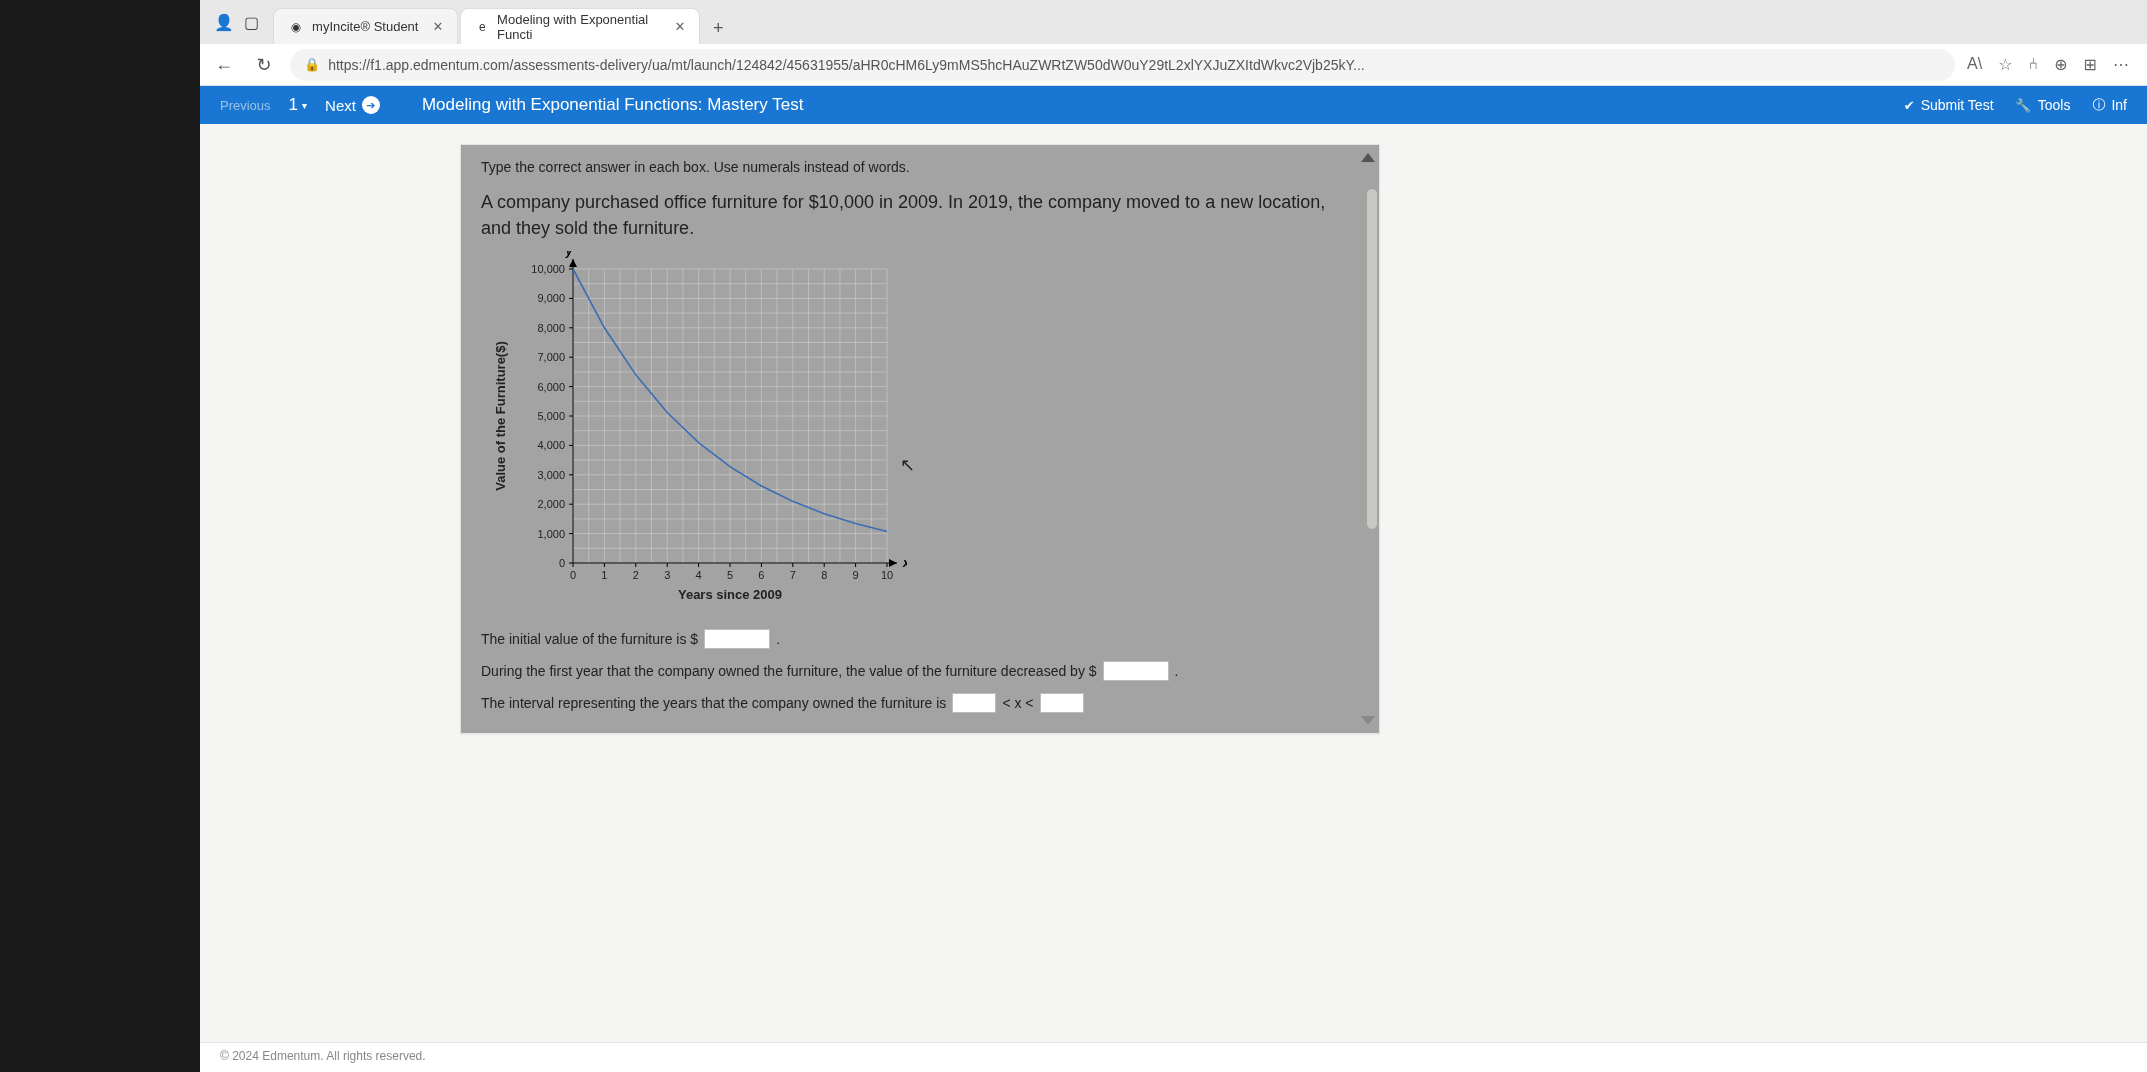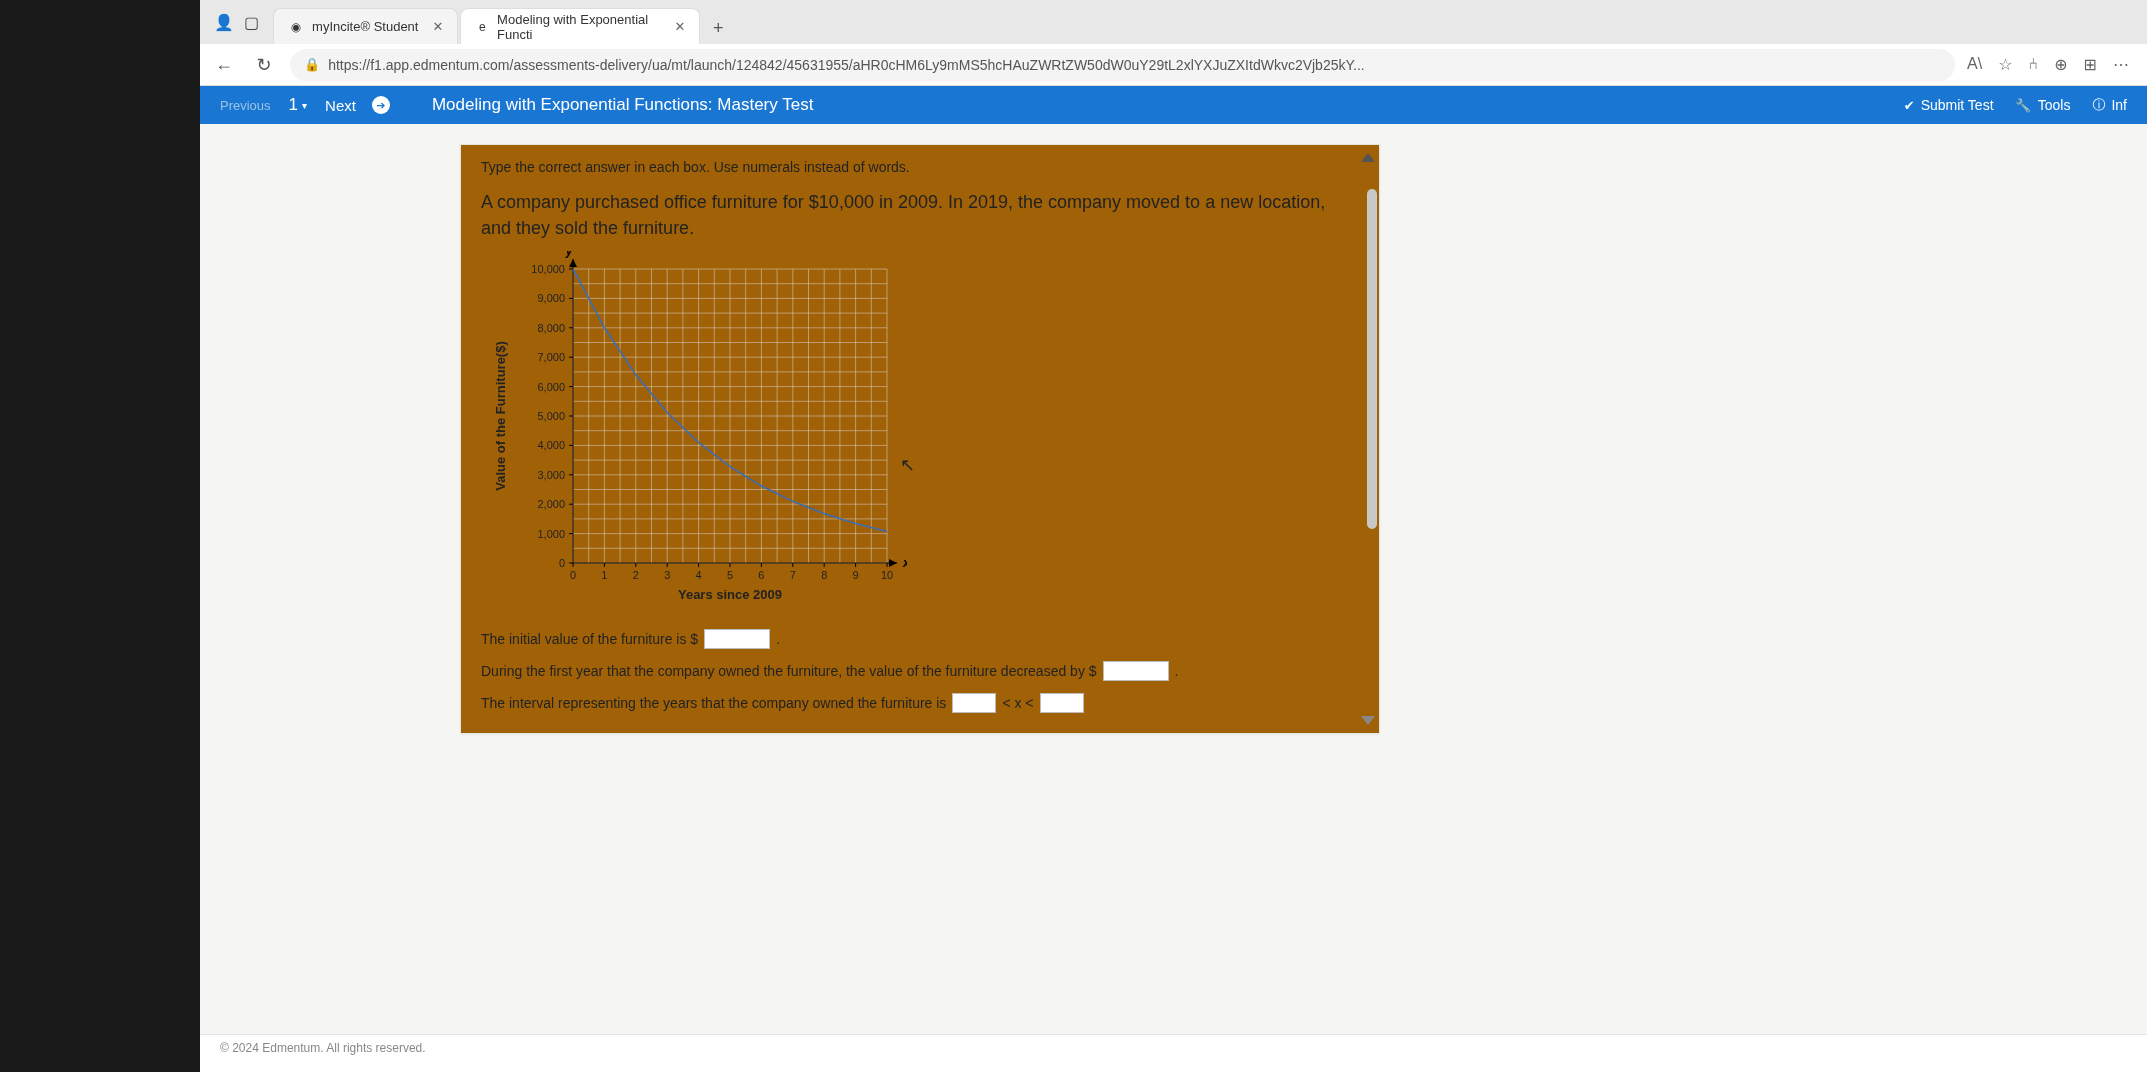--- a/index.html
+++ b/index.html
@@ -24,48 +24,48 @@
 .url { flex:1; display:flex; align-items:center; gap:8px; background:#f4f4f4; border-radius:16px; height:32px; padding:0 14px; color:#555; font-size:14px; overflow:hidden; white-space:nowrap;}
 .url .lock { font-size:13px; }
 .right-icons { display:flex; gap:16px; color:#666; font-size:16px; padding-right:8px;}
 
 
 .edm-bar { display:flex; align-items:center; height:38px; background:#1976d2; color:#fff; font-size:15px; }
 .edm-left { display:flex; align-items:center; gap:18px; padding-left:20px;}
 .prev { color:#9cc2e8; font-size:13px;}
 .qnum { color:#fff; font-size:17px; display:flex; align-items:center; gap:4px;}
 .qnum:after { content:"▾"; font-size:10px;}
-.next { display:flex; align-items:center; gap:16px; color:#fff; font-size:15px;}
+.next { display:flex; align-items:center; gap:6px; color:#fff; font-size:15px;}
 .next .circ { width:18px;height:18px;border-radius:50%;background:#fff;color:#1976d2;display:inline-flex;align-items:center;justify-content:center;font-size:11px;}
 .edm-title { margin-left:24px; font-size:17px; }
 .edm-right { margin-left:auto; display:flex; align-items:center; gap:22px; padding-right:20px; font-size:14px;}
 .edm-right .itm { display:flex; align-items:center; gap:6px;}
 .edm-right .ico { font-size:13px;}
 
 
 .page { position:relative; padding:20px 60px 0 260px; height: calc(100% - 44px - 42px - 38px - 26px); overflow:hidden; background:#f5f5f3;}
-.card { background:#a16207; border:1px solid #e5e5e0; width:920px; padding:14px 20px 20px; position:relative; box-shadow:0 1px 2px rgba(0,0,0,.05);}
+.card { background:#a3a3a3; border:1px solid #e5e5e0; width:920px; padding:14px 20px 20px; position:relative; box-shadow:0 1px 2px rgba(0,0,0,.05);}
 .instr { font-size:14px; color:#222; margin-bottom:14px;}
 .para { font-size:18px; color:#222; line-height:1.45; margin-bottom:10px;}
 .scroll-ind { position:absolute; right:4px; top:8px; width:0;height:0;border-left:7px solid transparent;border-right:7px solid transparent;border-bottom:9px solid #555;}
 .scroll-ind.dn { top:auto; bottom:8px; border-bottom:none; border-top:9px solid #888;}
 .vscroll { position:absolute; right:0; top:14px; bottom:14px; width:14px;}
 .vscroll .thumb{ position:absolute; top:30px; left:2px; right:2px; height:340px; background:#c8c8c4; border-radius:6px;}
 
 
 .chart-wrap { margin:6px 0 18px 6px; }
 .chart-svg { display:block; }
 
 
 .ansline { font-size:14px; color:#222; margin-top:12px; display:flex; align-items:center; flex-wrap:wrap; gap:6px;}
 .ansbox { display:inline-block; width:66px; height:20px; border:1px solid #bbb; background:#fff;}
 .ansbox.sm { width:44px;}
 
 
-.footer { position:absolute; left:200px; right:0; bottom:12px; height:26px; background:#fff; color:#888; font-size:12px; display:flex; align-items:center; padding-left:20px; border-top:1px solid #e5e5e5;}
+.footer { position:absolute; left:200px; right:0; bottom:4px; height:26px; background:#fff; color:#888; font-size:12px; display:flex; align-items:center; padding-left:20px; border-top:1px solid #e5e5e5;}
 
 
 .cursor { position:absolute; font-size:18px; color:#222; pointer-events:none;}
 </style>
 </head>
 <body>
 
 <div class="desk"></div>
 <div class="screen">
 

